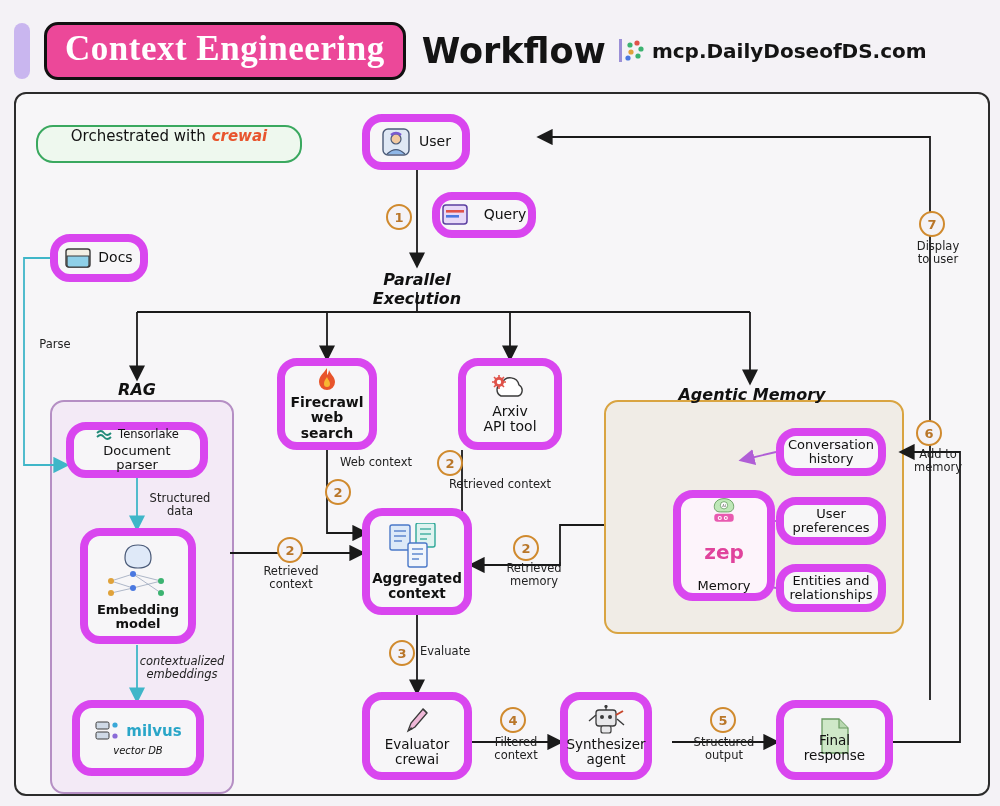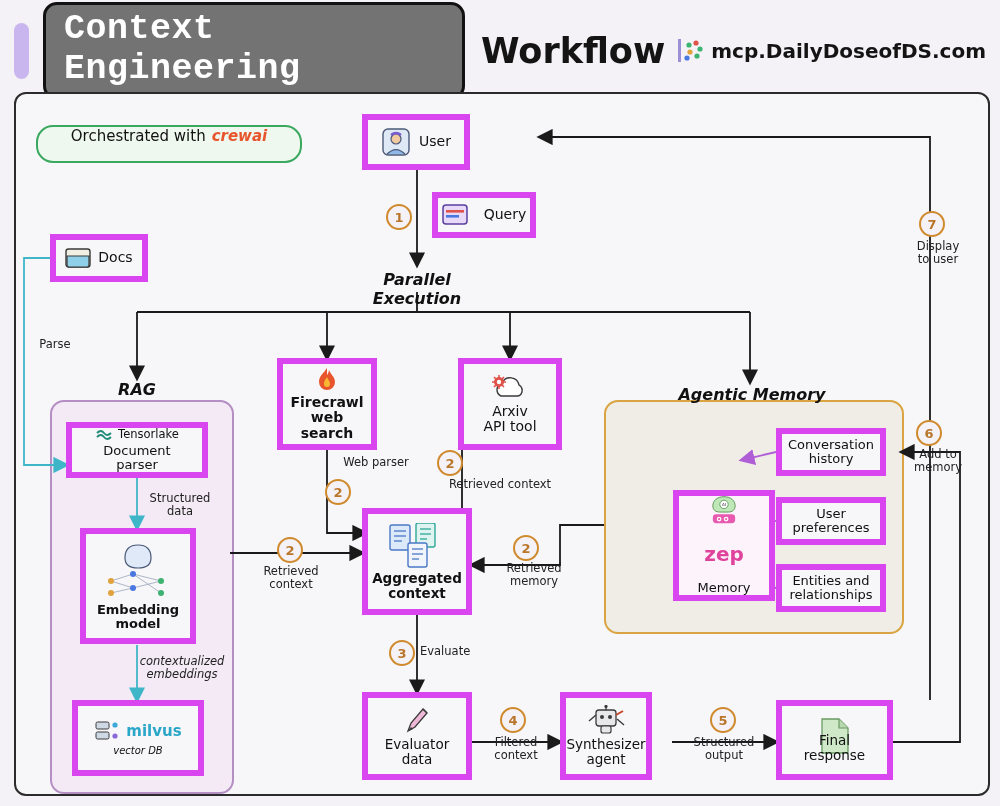--- a/index.html
+++ b/index.html
@@ -19,22 +19,22 @@
     position: absolute;
     left: 0; top: 0;
     width: 1000px;
     height: 806px;
     pointer-events: none;
   }
   .node {
     position: absolute;
     box-sizing: border-box;
     background: #f7f6f8;
-    border: 6px solid #d946ef;
-    border-radius: 0;
+    border: 8px solid #d946ef;
+    border-radius: 20px;
     display: flex;
     flex-direction: column;
     align-items: center;
     justify-content: center;
     text-align: center;
     color: #111;
     line-height: 1.1;
   }
   .lbl {
     font-size: 14px;
@@ -71,29 +71,29 @@
     display: flex;
     align-items: center;
   }
   #title-accent {
     width: 16px; height: 56px;
     background: #c9b6ef;
     border-radius: 8px;
     margin-right: 14px;
   }
   #title-pill {
-    background: #737373;
+    background: #ec4899;
     border: 3px solid #111;
     border-radius: 14px;
     padding: 4px 18px 8px 18px;
     color: #ffffff;
     font-size: 35px;
     font-weight: bold;
     letter-spacing: 0.5px;
-    font-family: Liberation Mono, monospace;
+    font-family: Liberation Serif, serif;
   }
   #title-word {
     margin-left: 16px;
     font-size: 35px;
     font-weight: bold;
     color: #141414;
   }
   #title-site {
     margin-left: 12px;
     font-size: 20px;
@@ -395,21 +395,21 @@
 relationships</span>
   </div>
 
   <div class="node" style="left:362px; top:692px; width:110px; height:88px; gap:2px;">
     <svg width="26" height="30" viewBox="0 0 26 30">
       <path d="M4,26 L7,18 L19,4 L23,8 L11,22 z" fill="#f0b8d8" stroke="#3a3a3a" stroke-width="1.3"></path>
       <path d="M19,4 L23,8" stroke="#3a3a3a" stroke-width="1.3"></path>
       <path d="M4,26 L7,22 L9,24 z" fill="#3a3a3a"></path>
     </svg>
     <span class="lbl" style="white-space:pre-line; font-size:13.5px;">Evaluator
-data</span>
+crewai</span>
   </div>
 
   <div class="node" style="left:560px; top:692px; width:92px; height:88px; gap:2px;">
     <svg width="44" height="30" viewBox="0 0 44 30">
       <rect x="12" y="5" width="20" height="16" rx="3" fill="#e8e8ea" stroke="#3a3a3a" stroke-width="1.3"></rect>
       <circle cx="18" cy="12" r="2" fill="#3a3a3a"></circle>
         <circle cx="26" cy="12" r="2" fill="#3a3a3a"></circle>
       <line x1="22" y1="1" x2="22" y2="5" stroke="#3a3a3a" stroke-width="1.3"></line>
       <circle cx="22" cy="1.5" r="1.6" fill="#3a3a3a"></circle>
       <rect x="17" y="21" width="10" height="7" rx="2" fill="#e8e8ea" stroke="#3a3a3a" stroke-width="1.2"></rect>
@@ -428,21 +428,21 @@
     </svg>
     <span class="lbl" style="white-space:pre-line; font-size:13.5px; margin-top:-24px; position:relative;">Final
 response</span>
   </div>
 
   <div class="smalltext" style="left:20px; top:338px; width:70px;">Parse</div>
   <div class="smalltext" style="left:138px; top:492px; width:84px; white-space:pre-line;">Structured
 data</div>
   <div class="smalltext" style="left:136px; top:655px; width:92px; white-space:pre-line; font-style:italic;">contextualized
 embeddings</div>
-  <div class="smalltext" style="left:326px; top:456px; width:100px;">Web parser</div>
+  <div class="smalltext" style="left:326px; top:456px; width:100px;">Web context</div>
   <div class="smalltext" style="left:434px; top:478px; width:132px;">Retrieved context</div>
   <div class="smalltext" style="left:245px; top:565px; width:92px; white-space:pre-line;">Retrieved
 context</div>
   <div class="smalltext" style="left:488px; top:562px; width:92px; white-space:pre-line;">Retrieved
 memory</div>
   <div class="smalltext" style="left:420px; top:645px; width:80px; text-align:left;">Evaluate</div>
   <div class="smalltext" style="left:478px; top:736px; width:76px; white-space:pre-line;">Filtered
 context</div>
   <div class="smalltext" style="left:680px; top:736px; width:88px; white-space:pre-line;">Structured
 output</div>

